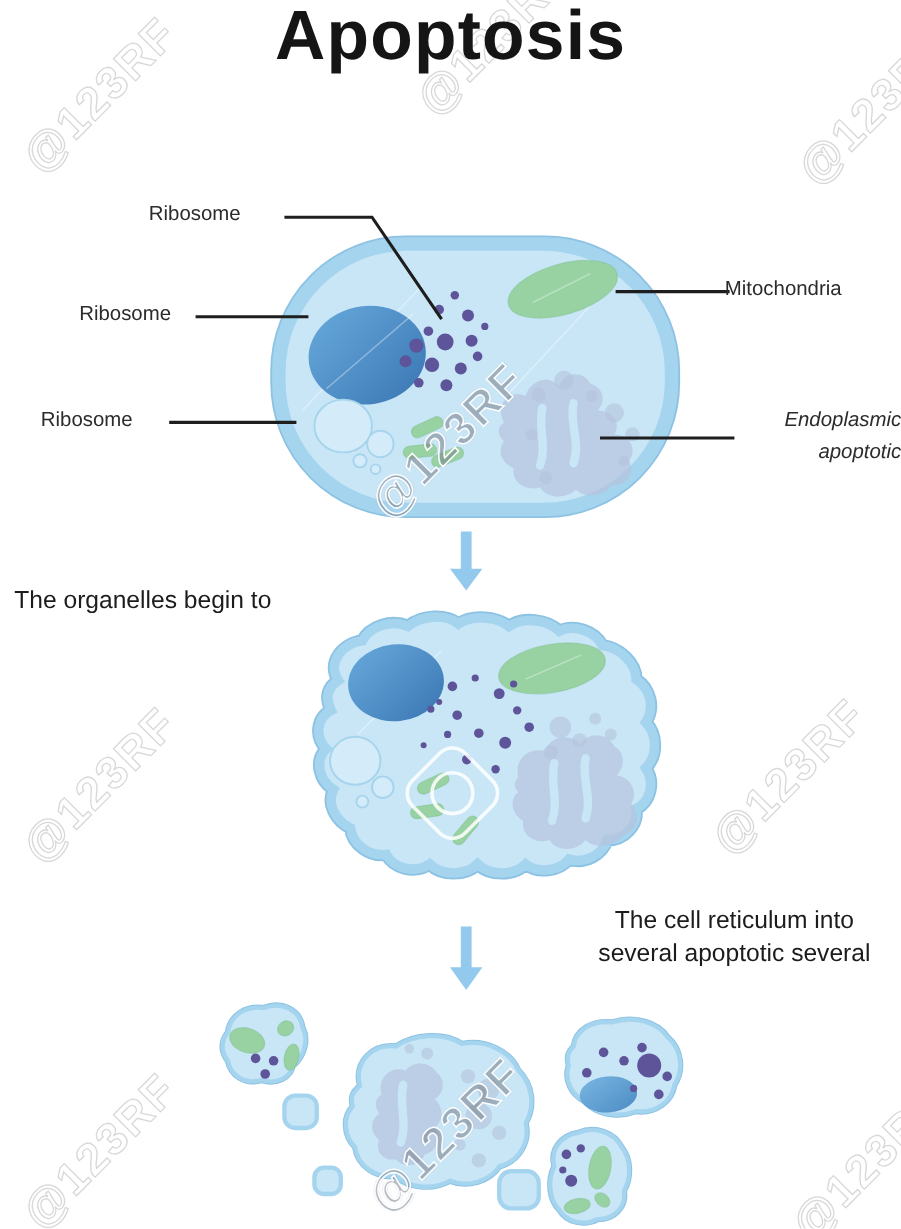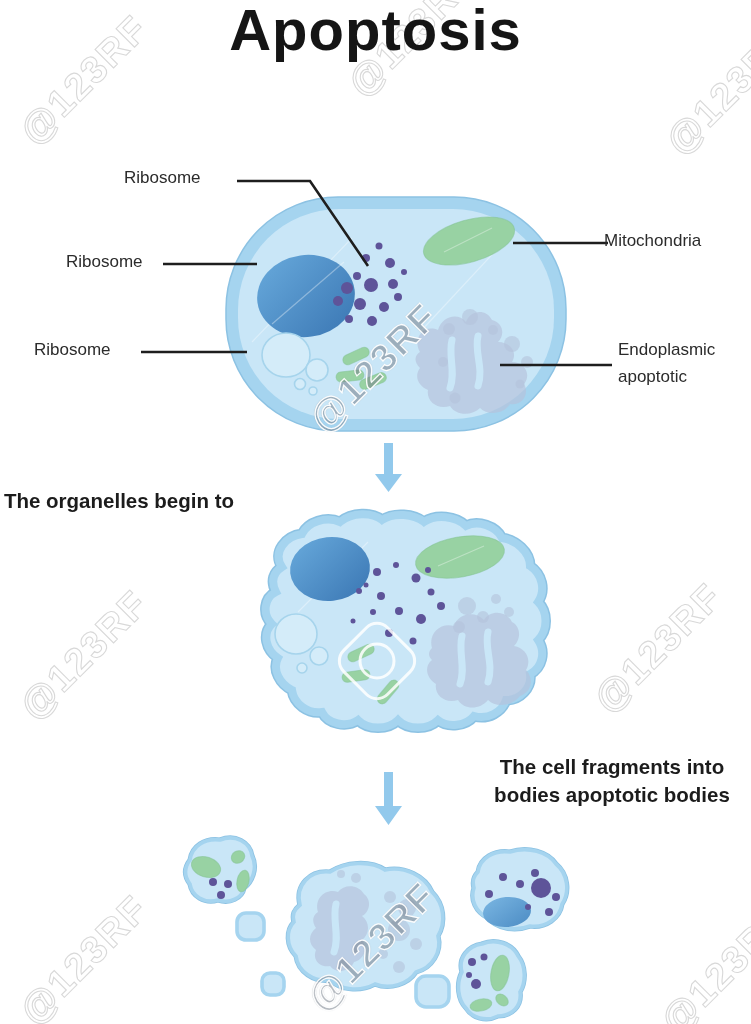--- a/index.html
+++ b/index.html
@@ -14,24 +14,24 @@
   
   .title{
     position:absolute;left:0;top:-4px;width:751px;z-index:3;
     text-align:center;font-size:58px;font-weight:700;letter-spacing:1px;
     color:#151515;margin:0;
   }
   .olabel{
     position:absolute;z-index:3;
     font-size:17px;color:var(--label-text);white-space:nowrap;
   }
-  .olabel.center{text-align:left;white-space:normal;line-height:27px;}
+  .olabel.center{text-align:right;white-space:normal;line-height:27px;font-style:italic;}
   .caption{
     position:absolute;z-index:3;text-align:center;
-    font-size:20.5px;font-weight:700;color:#1c1c1c;line-height:28px;
+    font-size:20.5px;font-weight:400;color:#1c1c1c;line-height:28px;
   }
   
   .wm{
     position:absolute;z-index:2;
     font-size:38px;font-weight:700;letter-spacing:2px;white-space:nowrap;
     transform:translate(-50%,-50%) rotate(-45deg);
     color:transparent;pointer-events:none;
   }
   .wm.gray{-webkit-text-stroke:1.1px rgba(158,158,158,0.40);}
   .wm.white{
@@ -319,16 +319,16 @@
   <div class="olabel" style="left:604px;top:231px">Mitochondria</div>
   <div class="olabel center" style="left:618px;top:336px;width:133px">
     <div>Endoplasmic</div>
     <div>apoptotic</div>
   </div>
 
   <div class="caption" style="left:0;top:487px;width:238px">
     <div>The organelles begin to</div>
   </div>
   <div class="caption" style="left:486px;top:753px;width:252px">
-    <div>The cell fragments into</div>
-    <div>bodies apoptotic bodies</div>
+    <div>The cell reticulum into</div>
+    <div>several apoptotic several</div>
   </div>
 </div>
 
 </body></html>

